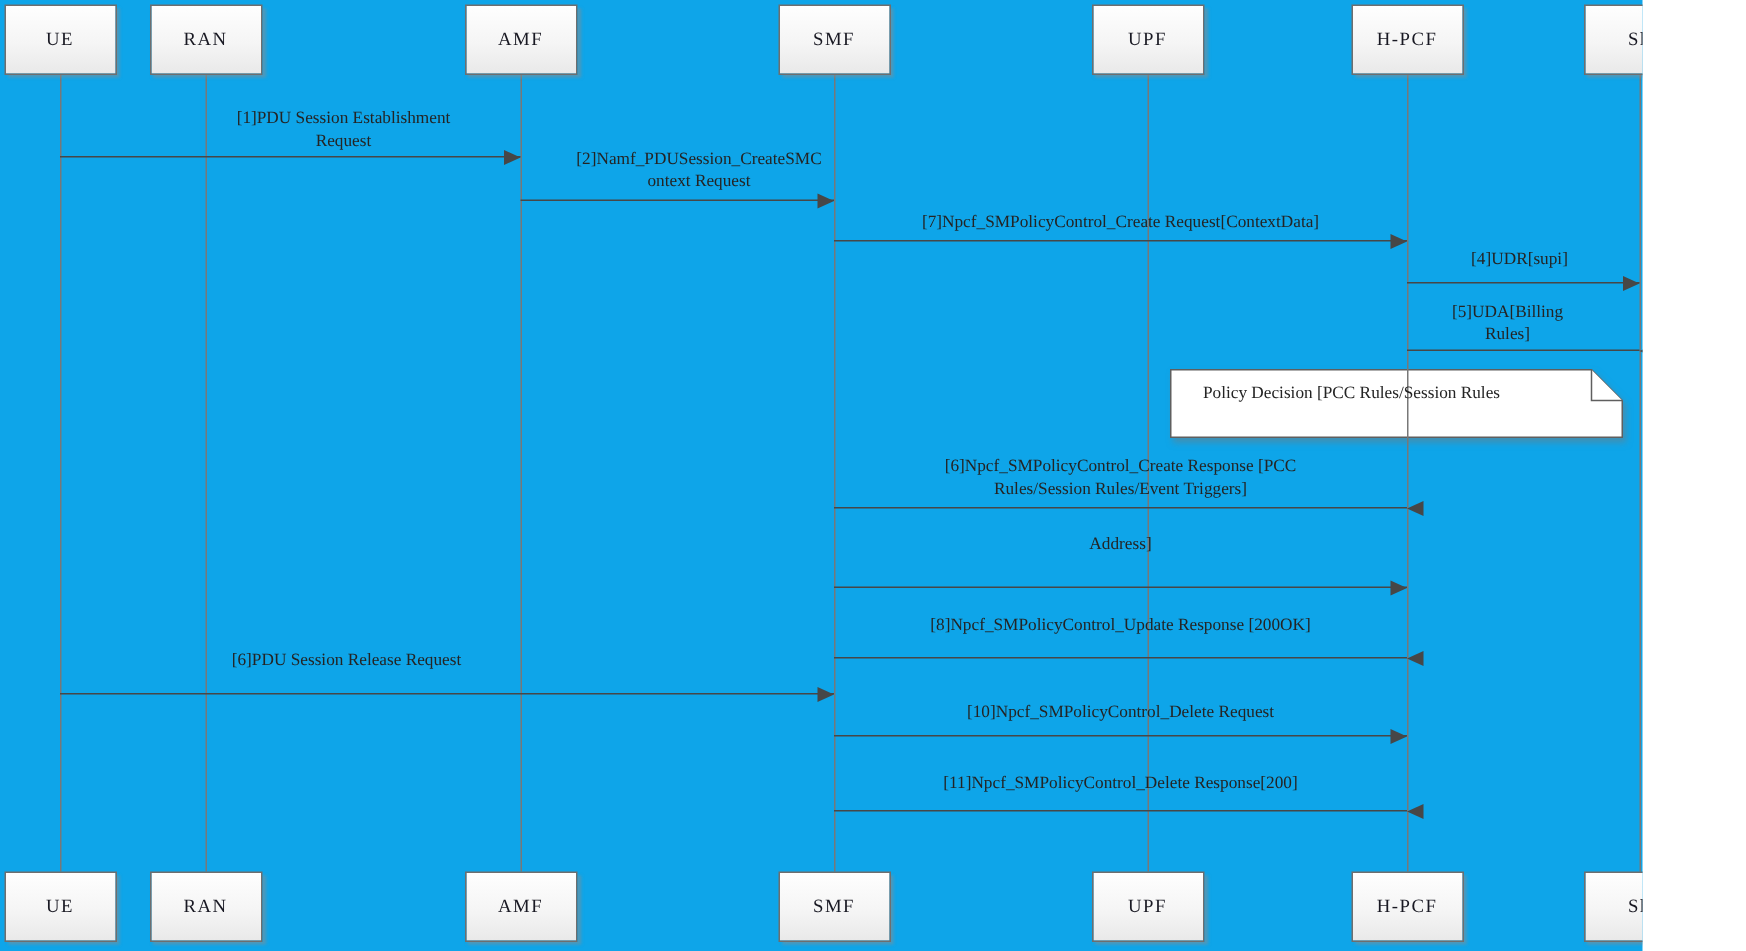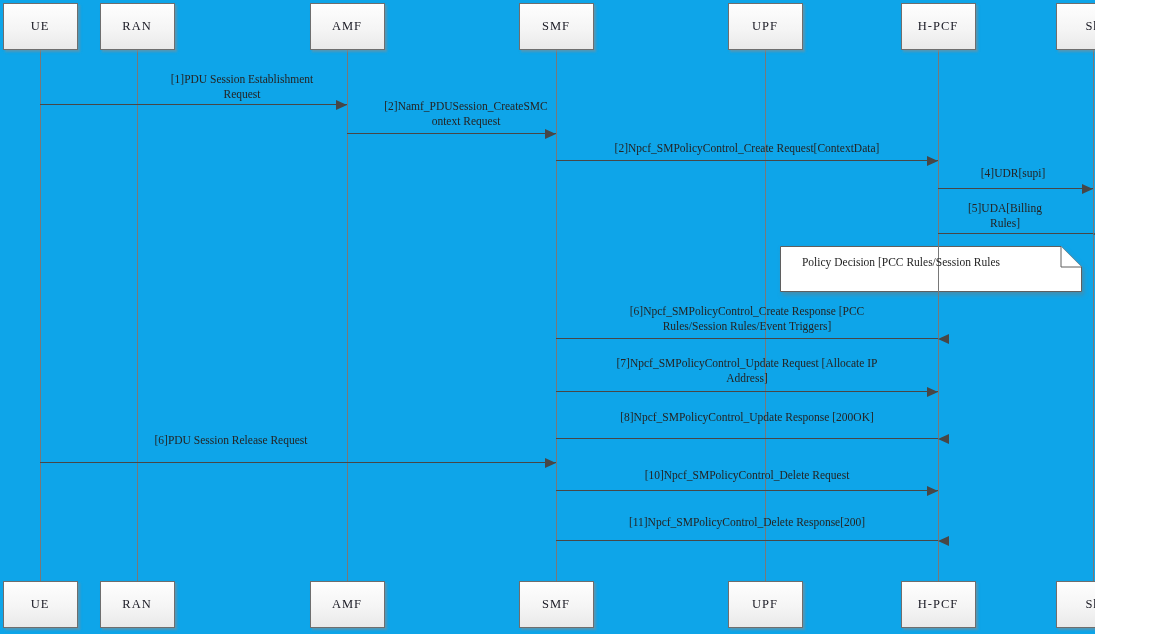--- a/index.html
+++ b/index.html
@@ -108,38 +108,38 @@
     <svg width="304" height="48" class="note-svg" style="left: 780px; top: 246px;">
       <path d="M0.5,0.5 L281,0.5 L301.5,21 L301.5,45.5 L0.5,45.5 Z" fill="#ffffff" stroke="#5f5f5f"></path>
       <path d="M281,0.5 L281,21 L301.5,21" fill="#ffffff" stroke="#5f5f5f"></path>
     </svg>
     <div class="note-text" style="left: 781px; top: 255px; width: 240px;">
       <div>Policy Decision [PCC Rules/Session Rules</div>
     </div>
     <div>
       <div class="msg-line" style="left: 40px; top: 104px; width: 307px;"></div>
       <div class="arrowhead right" style="top: 100px; left: 336px;"></div>
-      <div class="msg-label" style="left: 242px; top: 72px;">
+      <div class="msg-label" style="left: 229px; top: 72px;">
         <div>[1]PDU Session Establishment</div>
         <div>Request</div>
       </div>
     </div>
     <div>
       <div class="msg-line" style="left: 347px; top: 133px; width: 209px;"></div>
       <div class="arrowhead right" style="top: 129px; left: 545px;"></div>
       <div class="msg-label" style="left: 466px; top: 99px;">
         <div>[2]Namf_PDUSession_CreateSMC</div>
         <div>ontext Request</div>
       </div>
     </div>
     <div>
       <div class="msg-line" style="left: 556px; top: 160px; width: 382px;"></div>
       <div class="arrowhead right" style="top: 156px; left: 927px;"></div>
       <div class="msg-label" style="left: 747px; top: 141px;">
-        <div>[2]Npcf_SMPolicyControl_Create Request[ContextData]</div>
+        <div>[7]Npcf_SMPolicyControl_Create Request[ContextData]</div>
       </div>
     </div>
     <div>
       <div class="msg-line" style="left: 938px; top: 188px; width: 155px;"></div>
       <div class="arrowhead right" style="top: 184px; left: 1082px;"></div>
       <div class="msg-label" style="left: 1013px; top: 166px;">
         <div>[4]UDR[supi]</div>
       </div>
     </div>
     <div>
@@ -155,21 +155,20 @@
       <div class="arrowhead left" style="top: 334px; left: 938px;"></div>
       <div class="msg-label" style="left: 747px; top: 304px;">
         <div>[6]Npcf_SMPolicyControl_Create Response [PCC</div>
         <div>Rules/Session Rules/Event Triggers]</div>
       </div>
     </div>
     <div>
       <div class="msg-line" style="left: 556px; top: 391px; width: 382px;"></div>
       <div class="arrowhead right" style="top: 387px; left: 927px;"></div>
       <div class="msg-label" style="left: 747px; top: 356px;">
-        <div>[7]Npcf_SMPolicyControl_Update Request [Allocate IP</div>
         <div>Address]</div>
       </div>
     </div>
     <div>
       <div class="msg-line" style="left: 556px; top: 438px; width: 382px;"></div>
       <div class="arrowhead left" style="top: 434px; left: 938px;"></div>
       <div class="msg-label" style="left: 747px; top: 410px;">
         <div>[8]Npcf_SMPolicyControl_Update Response [200OK]</div>
       </div>
     </div>

